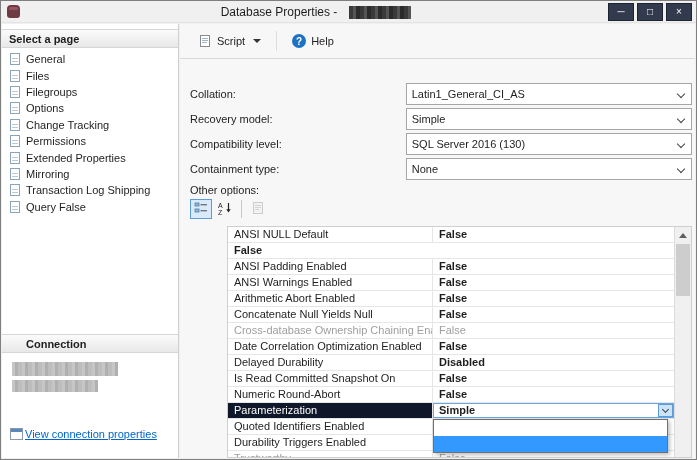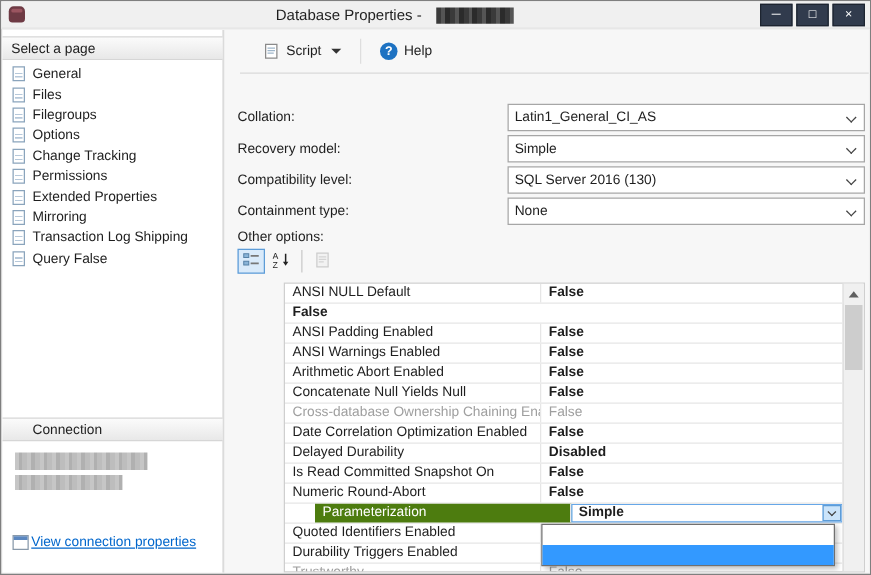--- a/index.html
+++ b/index.html
@@ -14,41 +14,41 @@
   .dialog-icon::before { content:""; position:absolute; left:2px; top:2px; right:2px; height:3px; background:#9b5560; border-radius:3px; }
   .title-text { position:absolute; left:30px; right:95px; top:0; height:22px; display:flex; align-items:center; justify-content:center; font-size:12px; gap:12px; white-space:nowrap; }
   .redacted-dark { display:inline-block; width:62px; height:13px;
     background:repeating-linear-gradient(90deg,#3a3a3a 0 4px,#555 4px 7px,#2b2b2b 7px 11px); }
   .caption-buttons { position:absolute; right:4px; top:2px; display:flex; gap:3px; }
   .cap-btn { width:26px; height:18px; background:#313b4d; border:1px solid #1d2430; color:#fff; font-size:10px;
     display:flex; align-items:center; justify-content:center; line-height:1; }
 
   
   .sidebar { position:absolute; left:1px; top:23px; width:177px; bottom:1px; background:#ffffff; border-right:1px solid #cfcfcf; }
-  .panel-header { position:absolute; left:0; right:0; height:19px; line-height:18px; font-weight:normal; padding-left:7px;
+  .panel-header { position:absolute; left:0; right:0; height:19px; line-height:18px; font-weight:bold; padding-left:7px;
     background:linear-gradient(#fbfbfb,#e8e8e8); border-top:1px solid #d6d6d6; border-bottom:1px solid #d6d6d6; }
   .hdr-select { top:5px; }
   .hdr-connection { top:310px;padding-left:24px; }
   .tree { position:absolute; top:27px; left:0; right:0; list-style:none; }
   .tree-item { height:16.4px; display:flex; align-items:center; gap:6px; padding-left:8px; cursor:default; white-space:nowrap; }
   .page-icon { flex:0 0 auto; width:10px; height:12px; background:#fff; border:1px solid #8aa4bc; padding:2px 1px;
     background:repeating-linear-gradient(to bottom,#ffffff 0 2px,#b6c8da 2px 3px) content-box, #fff; }
   .redacted-light { position:absolute; left:10px; height:14px;
     background:repeating-linear-gradient(90deg,#c6c6c6 0 3px,#b0b0b0 3px 6px,#bdbdbd 6px 10px); }
   .rl-1 { top:338px; width:106px; }
   .rl-2 { top:356px; width:86px; height:12px; }
   .conn-link { position:absolute; left:8px; top:404px; display:flex; align-items:center; gap:2px; }
   .link-icon { width:13px; height:12px; background:#fff; border:1px solid #8899aa; position:relative; }
   .link-icon::before { content:""; position:absolute; left:0; top:0; right:0; height:3px; background:#5b87c0; }
   .conn-link a { color:#0066cc; text-decoration:underline; cursor:pointer; }
 
   
   .main { position:absolute; left:179px; top:23px; right:1px; bottom:1px; background:#f7f7f7; }
 
-  .toolbar { position:absolute; top:0; left:12px; right:0; height:35px; border-bottom:1px solid #dadada;
+  .toolbar { position:absolute; top:0; left:0; right:0; height:35px; border-bottom:1px solid #dadada;
     display:flex; align-items:center; padding-left:10px; gap:2px; }
   .tb-btn { display:flex; align-items:center; gap:5px; padding:4px 7px; border:1px solid transparent; cursor:pointer; }
   .script-icon, .help-row { display:flex; align-items:center; }
   .drop-tri { width:0; height:0; border-left:4px solid transparent; border-right:4px solid transparent; border-top:4px solid #333; margin-left:3px; }
   .tb-sep { width:1px; height:20px; background:#dedede; margin:0 5px; }
   .help-icon { width:14px; height:14px; border-radius:50%; background:#1d72c2; color:#fff; font-weight:bold; font-size:10px;
     display:flex; align-items:center; justify-content:center; }
 
   .form { position:absolute; top:57px; left:10px; width:502px; }
   .form-row { height:25px; display:flex; align-items:center; }
@@ -67,21 +67,21 @@
   .mini-sep { width:1px; height:18px; background:#c9c9c9; margin:0 3px; }
 
   
   .grid-wrap { position:absolute; left:47px; right:3px; top:202px; bottom:0; border:1px solid #cfcfcf; background:#fff; display:flex; }
   .grid { flex:1; position:relative; overflow:hidden; }
   .grid-row { display:flex; height:16px; border-bottom:1px solid #e6e6e6; }
   .cell { overflow:hidden; white-space:nowrap; padding:1px 4px 0 6px; }
   .cell.name { width:205px; border-right:1px solid #e6e6e6; }
   .cell.value { flex:1; font-weight:bold; position:relative; }
   .grid-row.state-disabled .cell { color:#9f9f9f; font-weight:normal; }
-  .grid-row.state-selected .cell.name { background:#4d7c0f; color:#fff;margin-left:24px; }
+  .grid-row.state-selected .cell.name { background:#0f172a; color:#fff; }
   .grid-row.state-selected .cell.value { box-shadow:inset 0 0 0 1px #66a7e8; }
   .row-combo-btn { display:none; position:absolute; right:1px; top:1px; bottom:1px; width:15px;
     background:#cbe4fa; border:1px solid #5d9cd7; align-items:center; justify-content:center; }
   .grid-row.state-selected .row-combo-btn { display:flex; }
   .row-combo-btn .chev { position:static; width:5px; height:5px; margin-top:-3px; }
 
   .combo-popup { position:absolute; left:205px; right:6px; top:192px; background:#fff; border:1px solid #707070;
     box-shadow:2px 2px 4px rgba(0,0,0,0.25); z-index:5; }
   .popup-item { height:16px; line-height:16px; padding-left:6px; cursor:default; }
   .popup-item.state-selected { background:#3399ff; color:#fff; }

